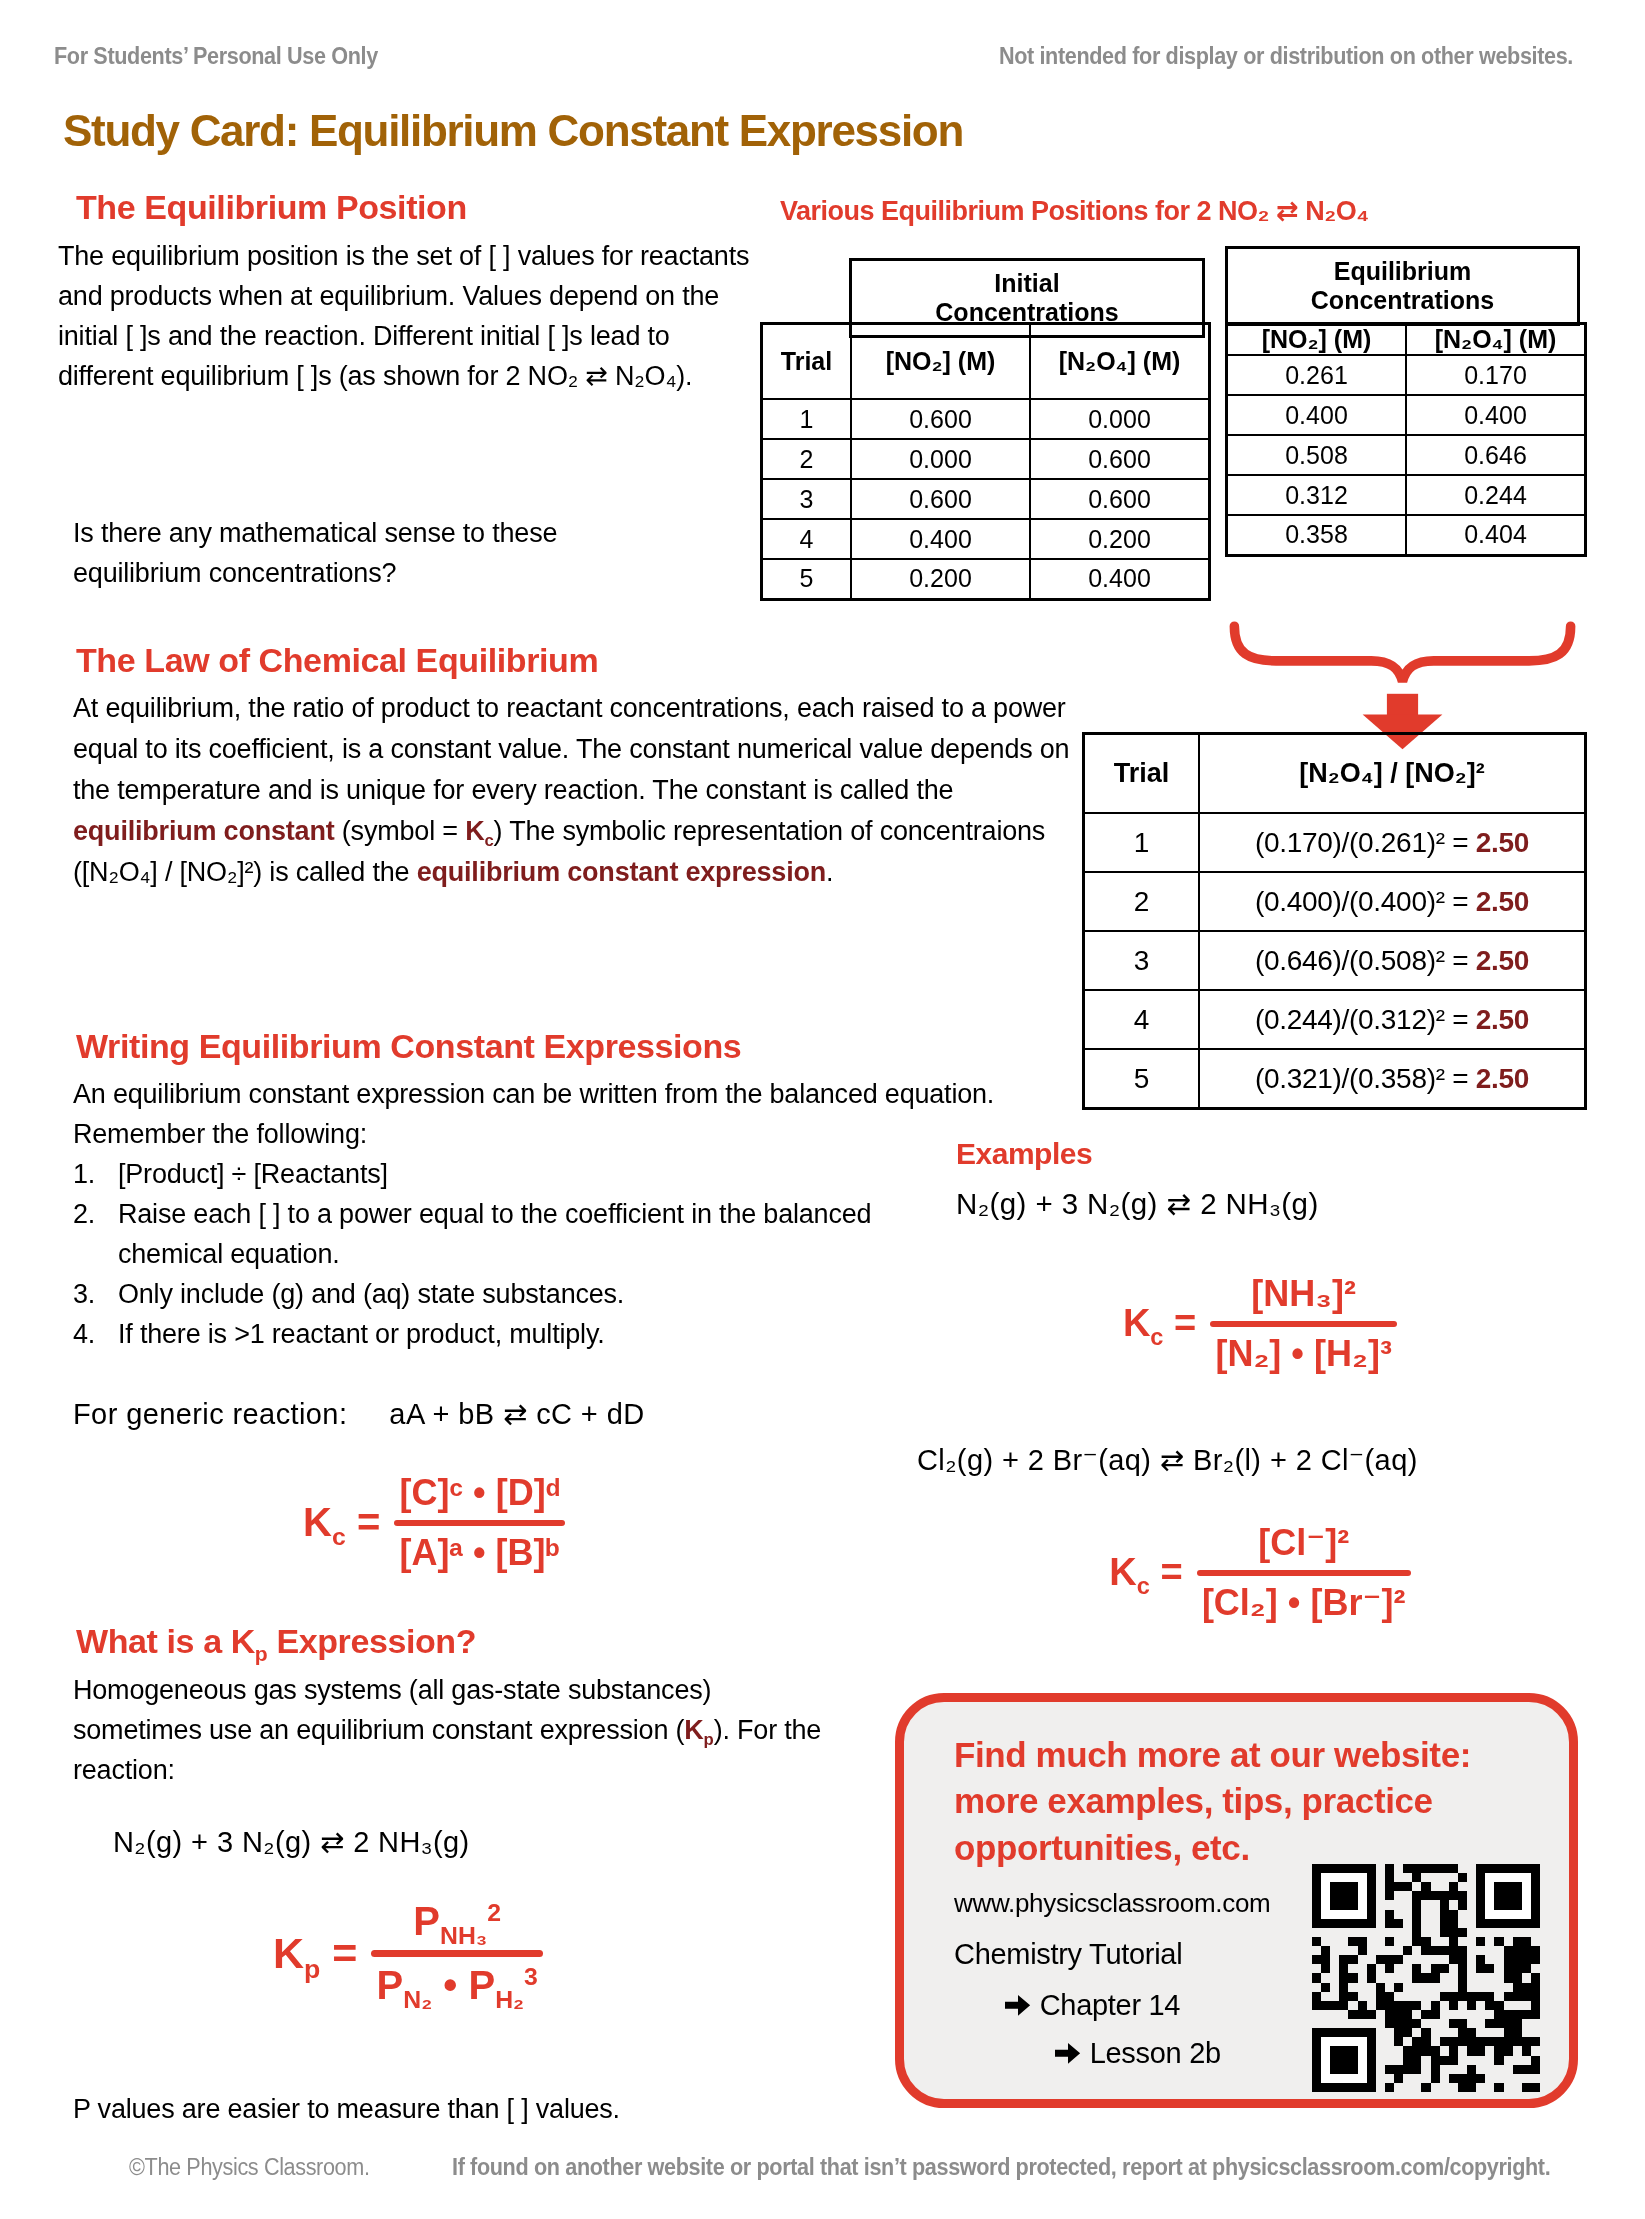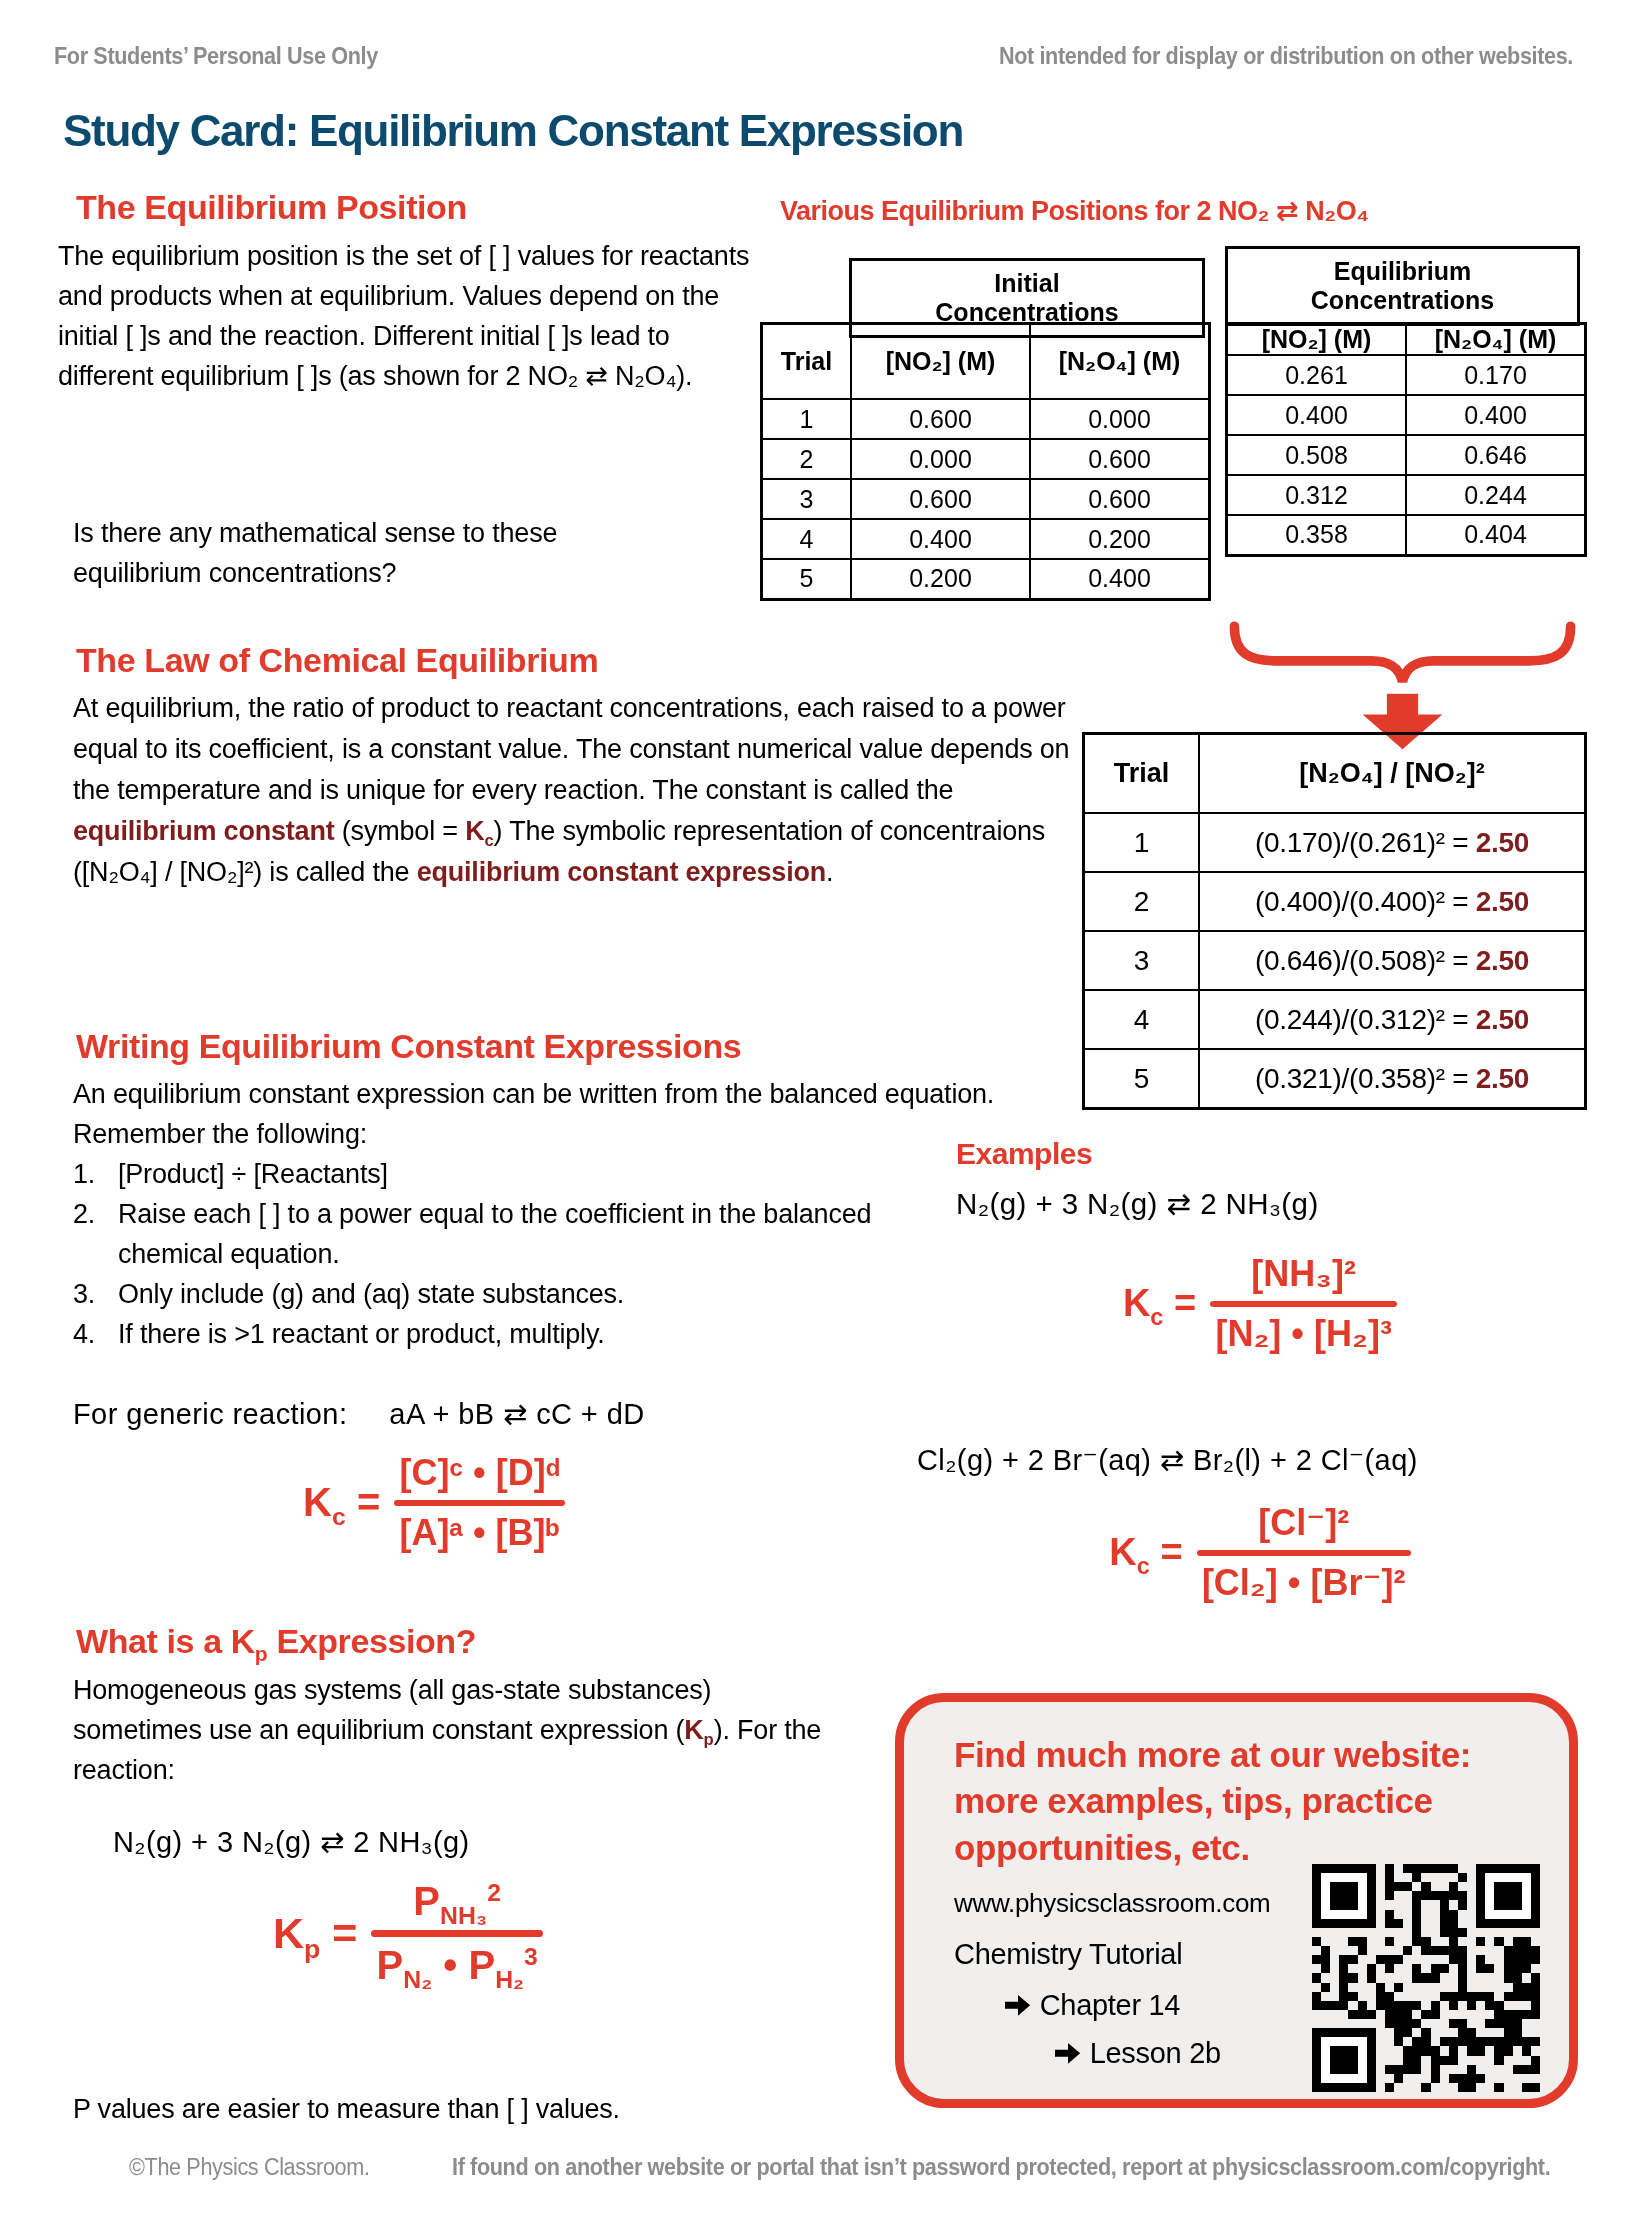--- a/index.html
+++ b/index.html
@@ -4,21 +4,21 @@
 <style>
   html,body{margin:0;padding:0;background:#ffffff;}
   .page{position:relative;width:1646px;height:2220px;background:#fff;overflow:hidden;
         font-family:"Liberation Sans","DejaVu Sans",sans-serif;color:#000;}
   .abs{position:absolute;}
   .red{color:#7f1d1d;}
   b.red{font-weight:bold;}
   .gray-cond{color:#8c8c8c;font-weight:bold;font-size:23.5px;letter-spacing:-0.4px;
              transform:scaleX(.92);transform-origin:left center;white-space:nowrap;}
   .gray-cond.right{transform-origin:right center;}
-  .title{font-size:44px;font-weight:bold;color:#0c4a6e;letter-spacing:-1.3px;white-space:nowrap;}
+  .title{font-size:44px;font-weight:bold;color:#a16207;letter-spacing:-1.3px;white-space:nowrap;}
   .h2{font-size:34px;font-weight:bold;color:#e13b2c;letter-spacing:-0.4px;white-space:nowrap;margin:0;}
   .h3{font-size:27px;font-weight:bold;color:#e13b2c;letter-spacing:-0.5px;white-space:nowrap;margin:0;}
   .body-txt{font-size:27px;line-height:40px;letter-spacing:-0.2px;}
   .law-txt{font-size:27px;line-height:41px;letter-spacing:-0.2px;}
   sub{font-size:62%;line-height:0;}
   sup{font-size:62%;line-height:0;}
   
   .ghead{position:absolute;border:3.5px solid #000;display:flex;align-items:center;justify-content:center;
          font-weight:bold;font-size:25px;text-align:center;line-height:1.15;background:#fff;box-sizing:border-box;}
   .ghead span{display:inline-block;max-width:217px;}
@@ -32,21 +32,21 @@
   table.ratio{border-collapse:collapse;border:3.5px solid #000;table-layout:fixed;}
   table.ratio th{border:2.6px solid #000;font-size:27px;font-weight:bold;height:75px;text-align:center;}
   table.ratio td{border:2.6px solid #000;font-size:28px;height:55px;text-align:center;letter-spacing:-0.3px;}
   
   .numlist{margin:0;padding:0;list-style:none;font-size:27px;line-height:40px;letter-spacing:-0.2px;}
   .numlist li{display:flex;}
   .numlist .num{width:45px;flex:0 0 45px;}
   .numlist .itxt{width:834px;}
   
   .eq{font-size:29px;letter-spacing:0.4px;white-space:nowrap;}
-  .frac-row{display:flex;align-items:center;justify-content:center;color:#e13b2c;font-weight:bold;}
+  .frac-row{display:flex;align-items:center;justify-content:center;color:#e13b2c;font-weight:bold;margin-top:20px;}
   .flhs{font-size:40px;margin-right:14px;white-space:nowrap;}
   .fstack{display:inline-flex;flex-direction:column;align-items:center;}
   .fnum,.fden{font-size:36px;white-space:nowrap;padding:1.7px 5.2px;}
   .fbar{align-self:stretch;height:6px;background:#e13b2c;border-radius:3.5px;margin:4.3px 0;}
   .big .flhs{font-size:43px;}
   .big .fnum,.big .fden{font-size:40px;}
   .big .fbar{height:7px;}
   
   .promo{position:absolute;left:895px;top:1693px;width:683px;height:415px;background:#f0efee;
          border:9.6px solid #e13b2c;border-radius:49px;box-sizing:border-box;}

